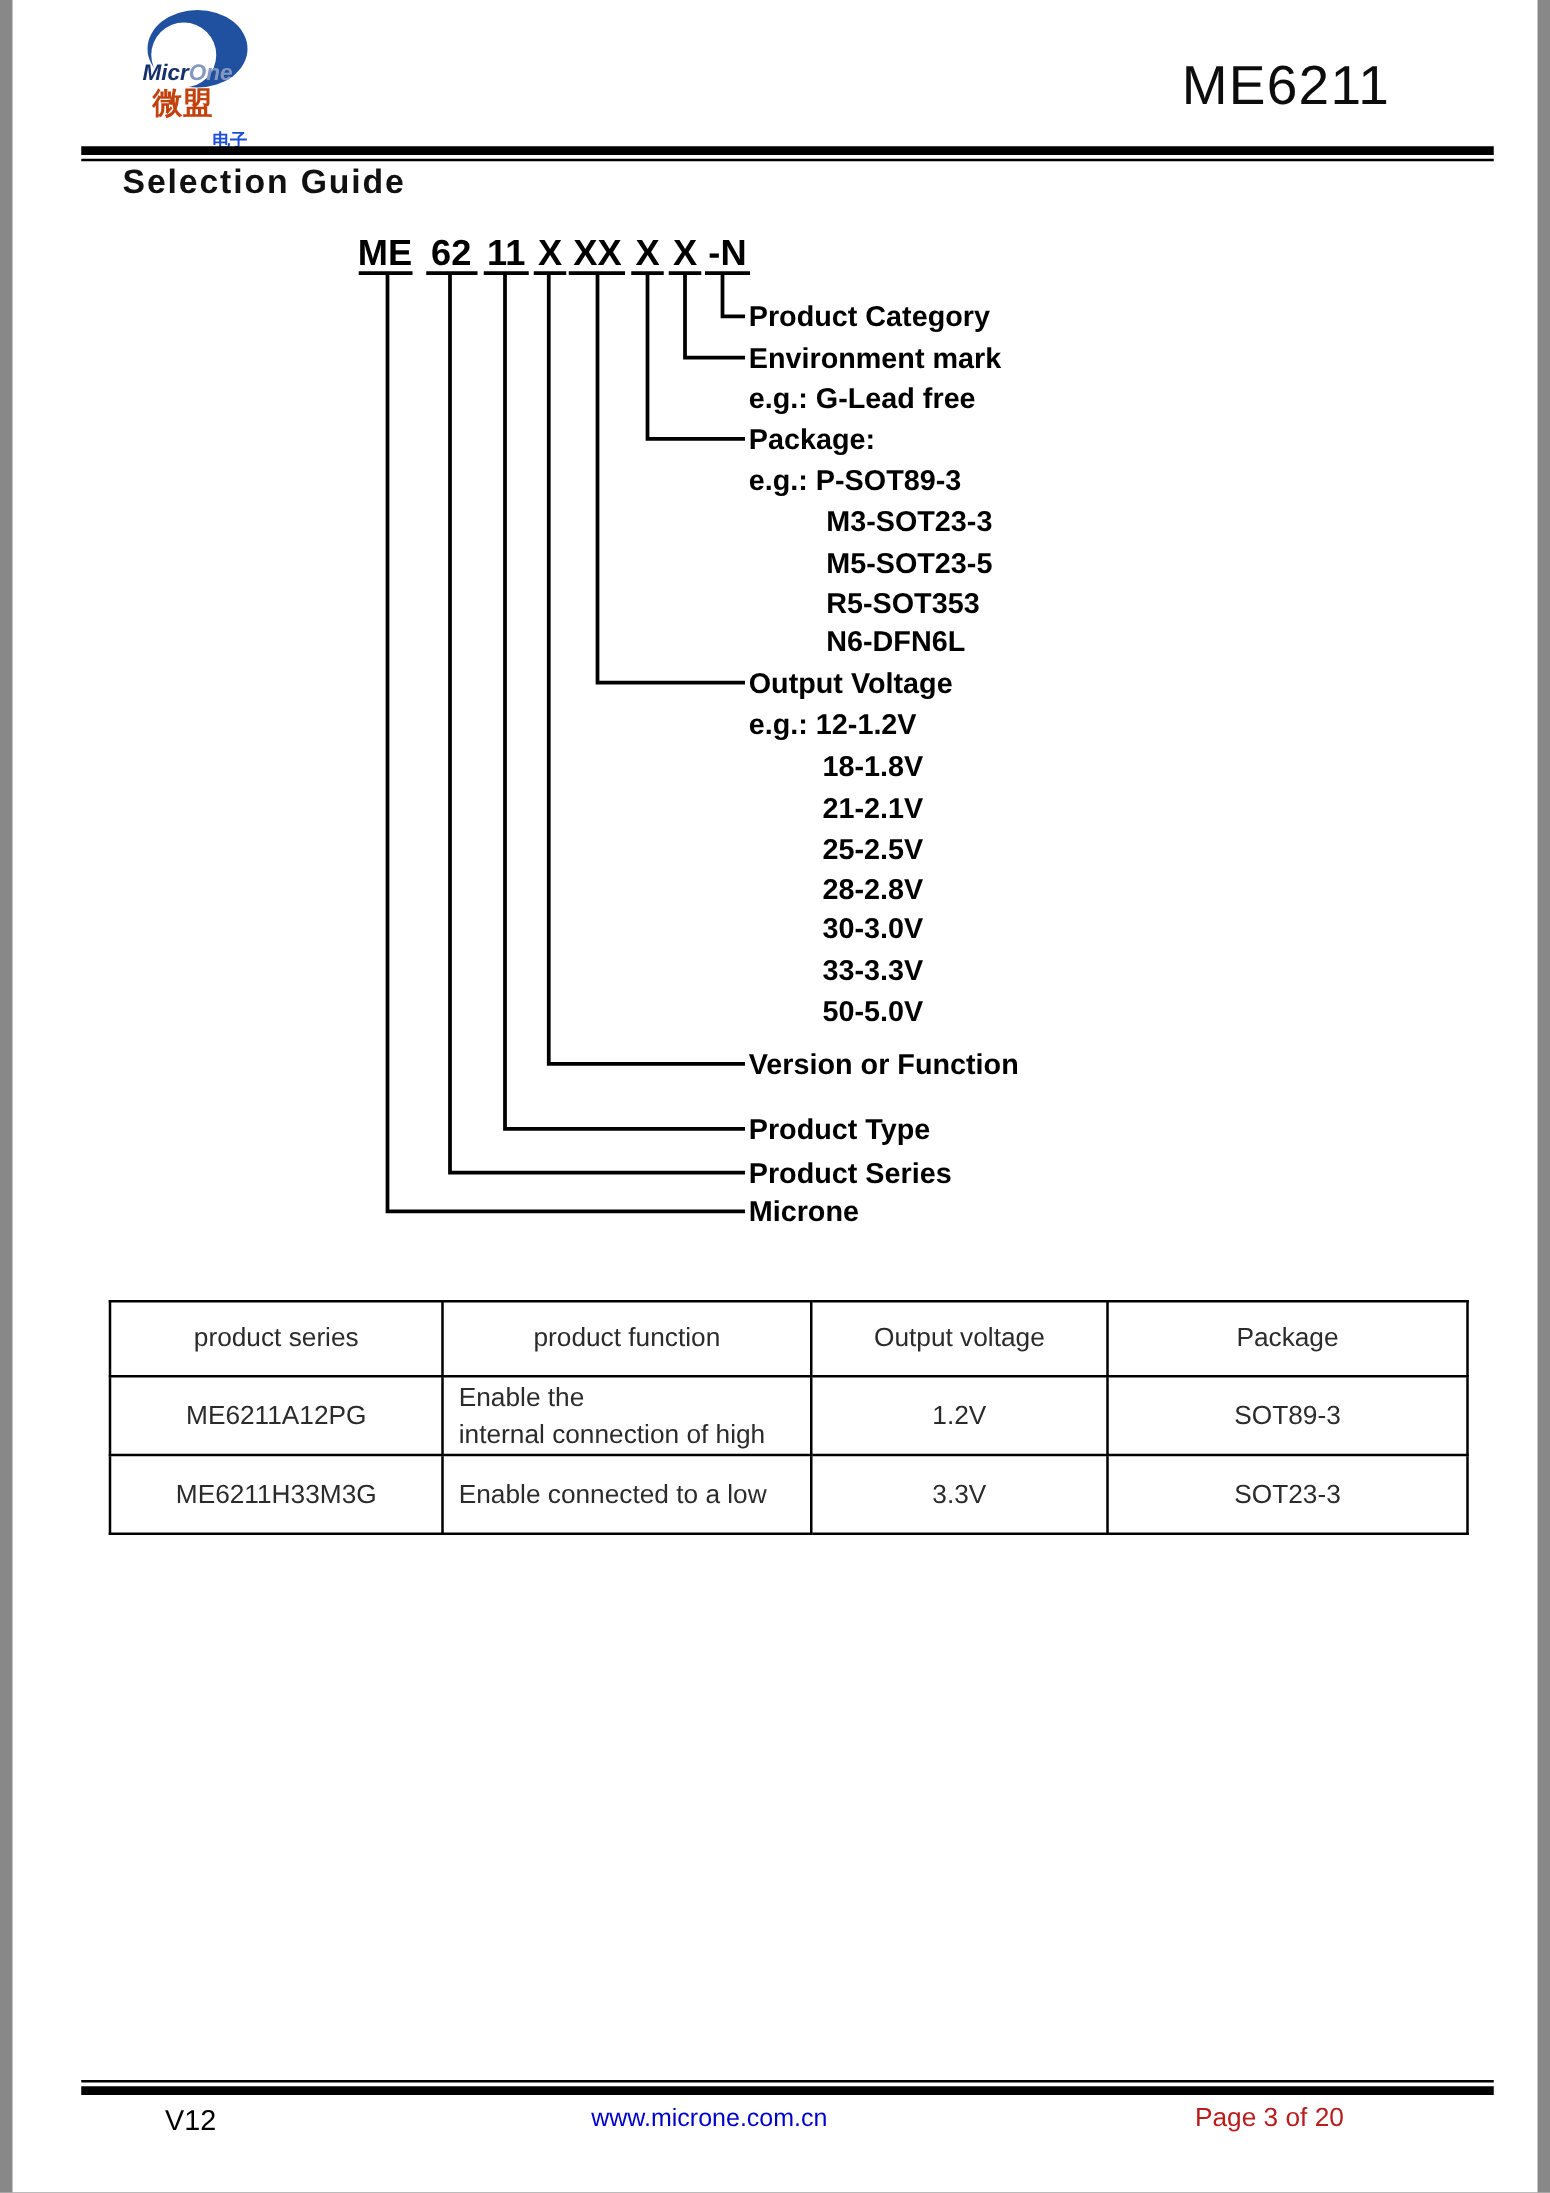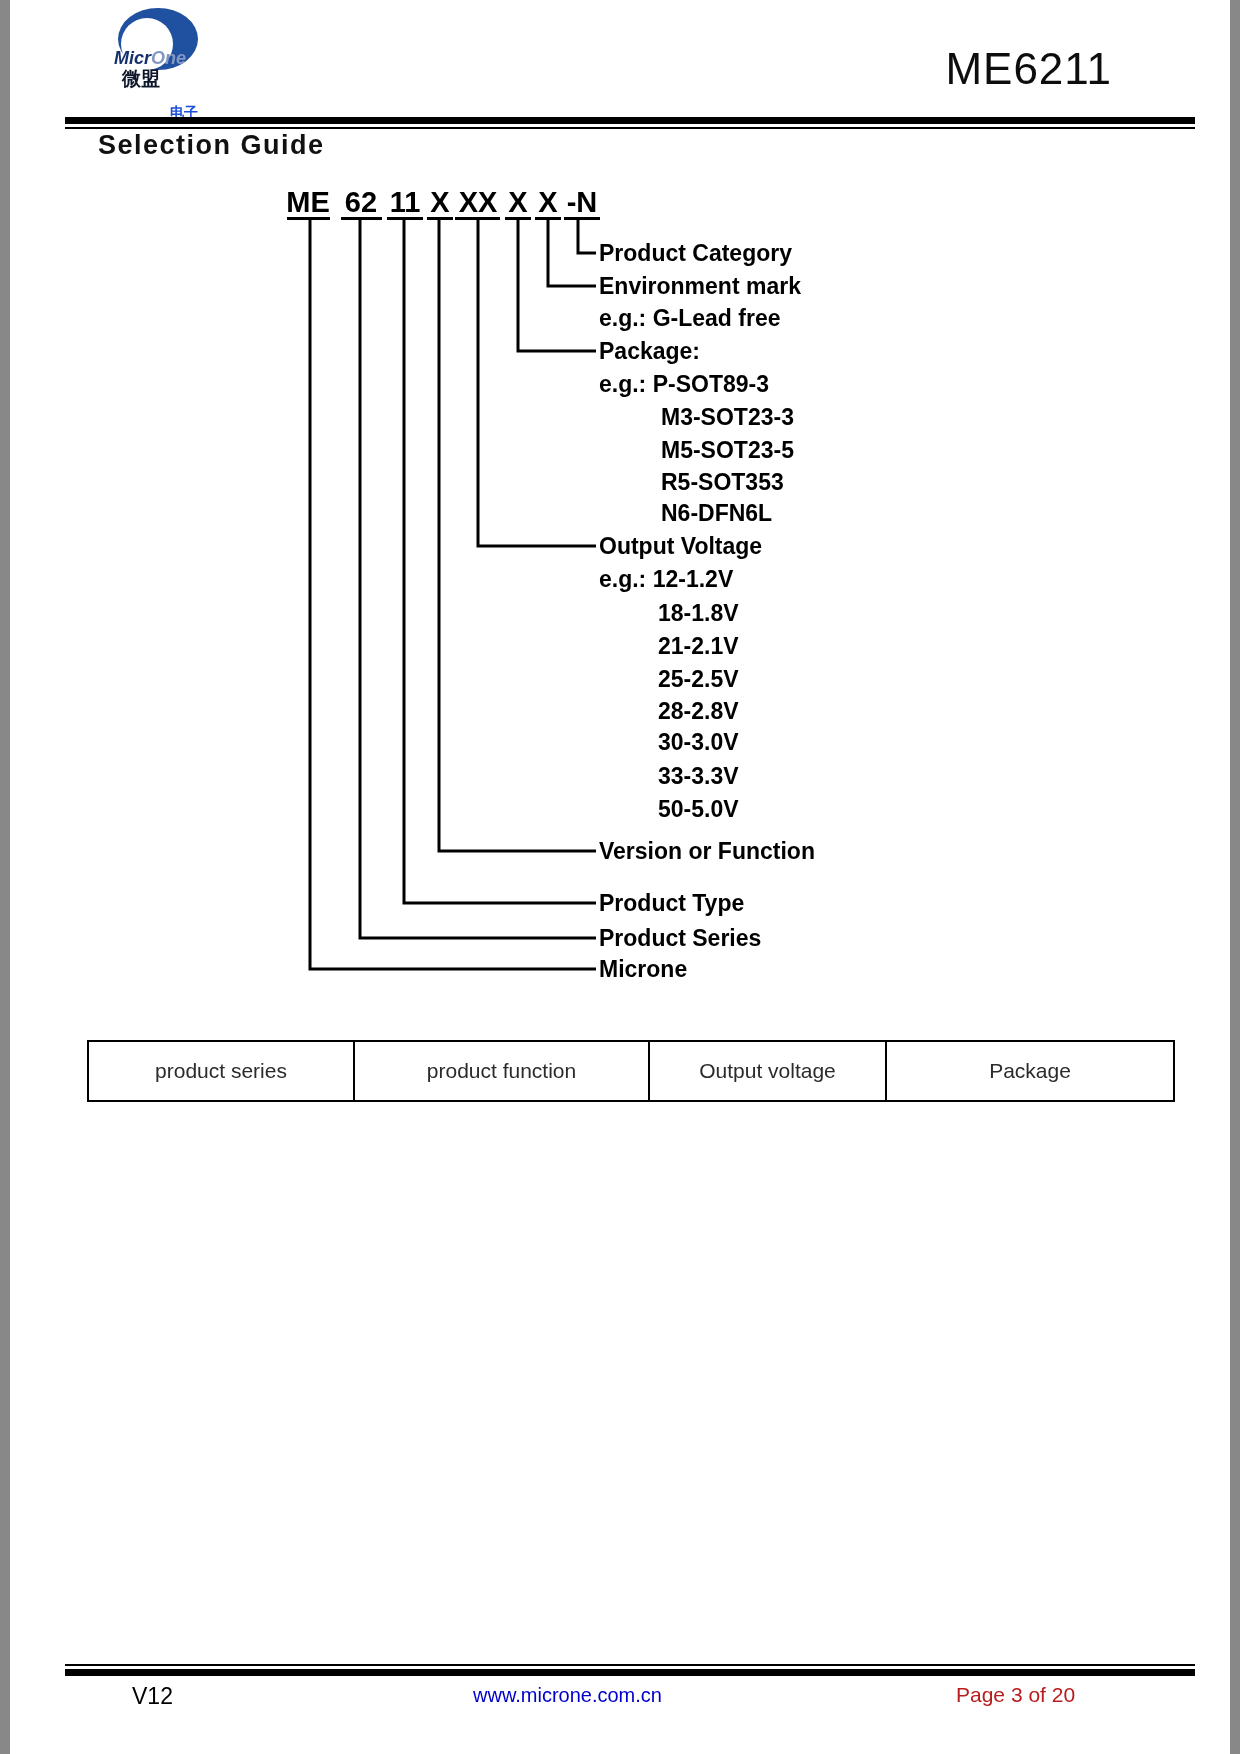--- a/index.html
+++ b/index.html
@@ -8,21 +8,21 @@
     background:#ffffff;overflow:hidden;
     font-family:"Liberation Sans","DejaVu Sans",sans-serif;color:#1a1a1a;
   }
   
   .logo{position:absolute;left:88px;top:6px;width:120px;height:92px;}
   .logo .disc{position:absolute;left:20px;top:2px;width:80px;height:62px;border-radius:50%;background:#2050a0;}
   .logo .hole{position:absolute;left:23px;top:12px;width:52px;height:52px;border-radius:50%;background:#ffffff;}
   .logo .brand{position:absolute;left:16px;top:42px;font-style:italic;font-weight:bold;font-size:18px;letter-spacing:0;white-space:nowrap;}
   .logo .brand .micr{color:#16306e;}
   .logo .brand .one{color:#8598c2;}
-  .logo .cnmain{position:absolute;left:24px;top:60px;font-size:19px;font-weight:bold;color:#0f172a;white-space:nowrap;}
+  .logo .cnmain{position:absolute;left:24px;top:60px;font-size:24px;font-weight:bold;color:#c2410c;white-space:nowrap;}
   .logo .cnsub{position:absolute;left:72px;top:67px;font-size:14px;font-weight:bold;color:#1d4ed8;white-space:nowrap;margin-top:31px;}
   .doc-title{position:absolute;top:44px;right:118px;font-size:44px;color:#0d0d0d;letter-spacing:1px;}
   .rule-top-thick{position:absolute;left:55px;top:117px;width:1130px;height:7px;background:#000;}
   .rule-top-thin{position:absolute;left:55px;top:127px;width:1130px;height:2px;background:#000;}
   
   .section-heading{position:absolute;left:88px;top:130px;font-size:27px;font-weight:bold;letter-spacing:1.5px;color:#111;text-align:right;}
   
   .diagram{position:absolute;left:0;top:160px;width:820px;height:840px;}
   .diagram text{fill:#000;}
   .seg{font-size:29px;font-weight:bold;text-anchor:middle;}
@@ -126,20 +126,35 @@
         <col style="width:237px">
         <col style="width:288px">
     </colgroup>
     <tbody>
         <tr>
       <th>product series</th>
       <th>product function</th>
       <th>Output voltage</th>
       <th>Package</th>
     </tr>
+    <tr>
+      <td>ME6211A12PG</td>
+      <td class="fn">
+            <div>Enable the</div>
+            <div>internal connection of high</div>
+          </td>
+      <td>1.2V</td>
+      <td>SOT89-3</td>
+    </tr>
+    <tr>
+      <td>ME6211H33M3G</td>
+      <td class="fn">Enable connected to a low</td>
+      <td>3.3V</td>
+      <td>SOT23-3</td>
+    </tr>
   </tbody>
     </table>
 
 
   <div class="rule-bot-thin"></div>
   <div class="rule-bot-thick"></div>
   <div class="footer-version">V12</div>
   <a class="footer-link">www.microne.com.cn</a>
   <div class="footer-page">Page 3 of 20</div>
 

